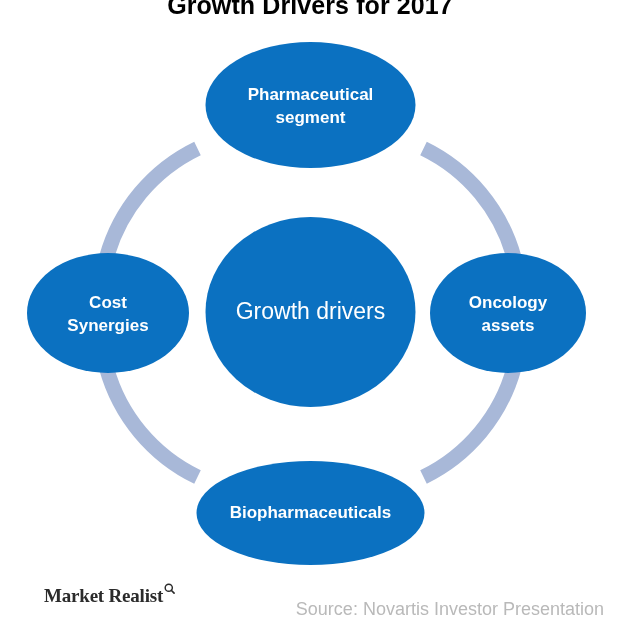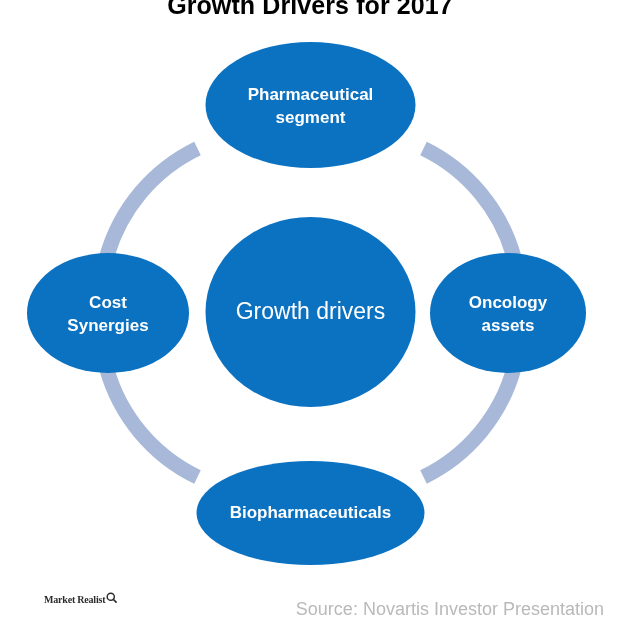--- a/index.html
+++ b/index.html
@@ -73,21 +73,21 @@
   .brand {
     position: absolute;
     left: 44px;
     bottom: 23px;
     display: flex;
     align-items: flex-start;
     color: #2b2b2b;
   }
   .brand-text {
     font-family: "Liberation Serif", serif;
-    font-size: 10px;
+    font-size: 19px;
     font-weight: bold;
     letter-spacing: -0.2px;
     line-height: 1;
     color: #2b2b2b;
   }
   .brand-mark {
     width: 11px;
     height: 11px;
     margin-left: 1px;
     margin-top: -3px;

